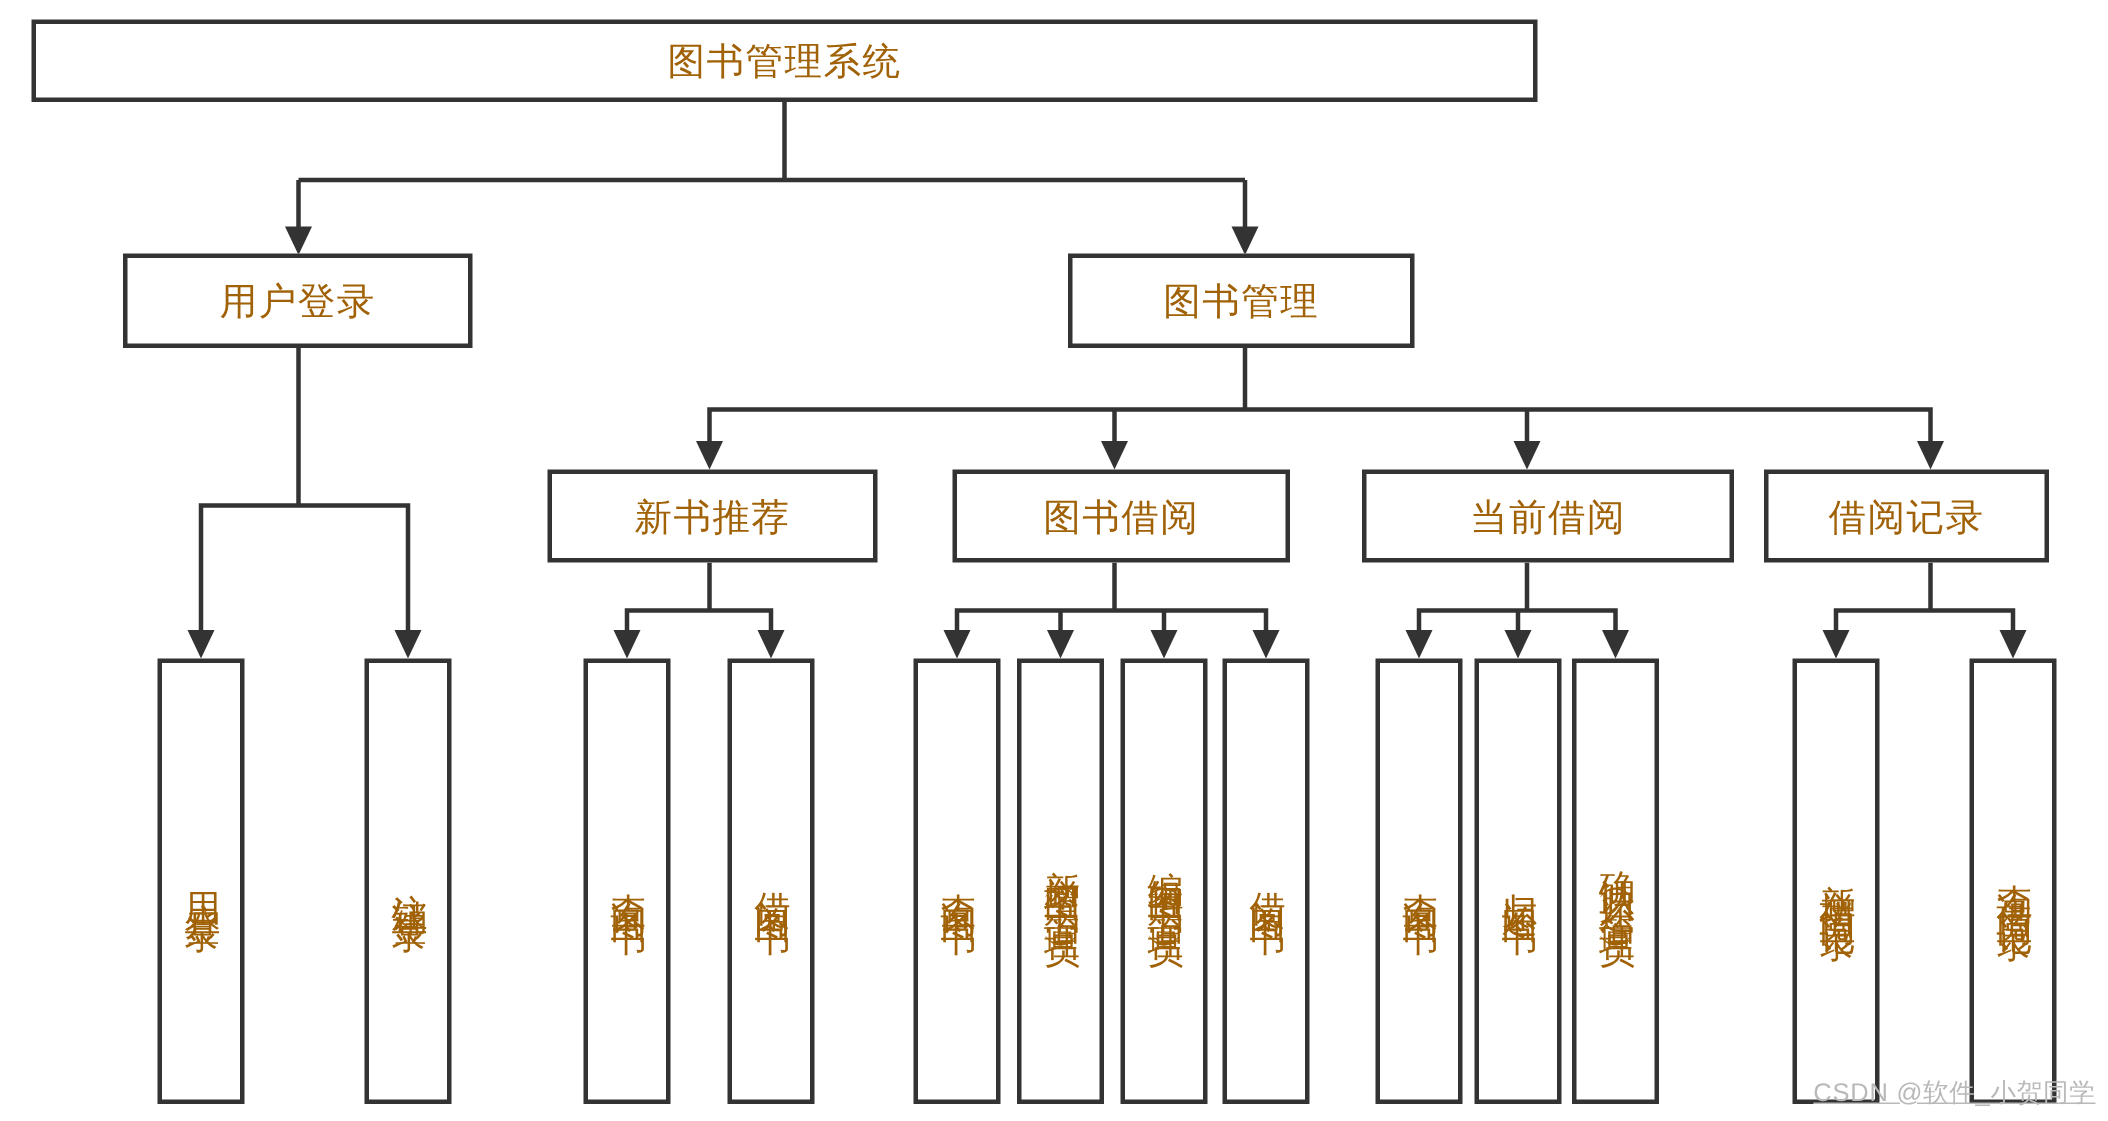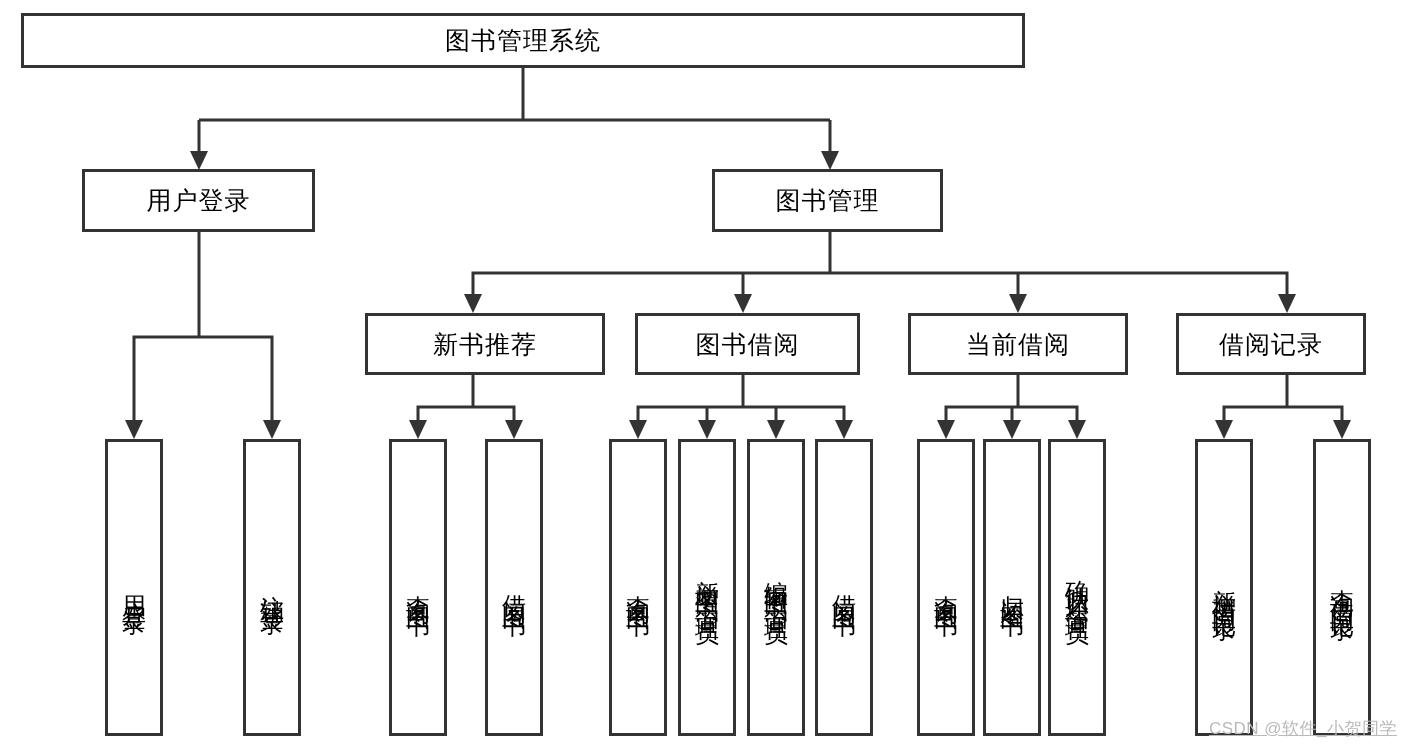--- a/index.html
+++ b/index.html
@@ -18,21 +18,21 @@
     z-index: 1;
   }
   .node {
     position: absolute;
     box-sizing: border-box;
     border: 3px solid #333333;
     background: #ffffff;
     display: flex;
     align-items: center;
     justify-content: center;
-    color: #000000;
+    color: #a16207;
     font-size: 25px;
     letter-spacing: 1px;
     z-index: 2;
     white-space: nowrap;
   }
   .vnode {
     writing-mode: vertical-rl;
     text-orientation: mixed;
     font-size: 24px;
     letter-spacing: 6px;
@@ -95,23 +95,23 @@
       <polygon points="1068,420 1086,420 1077,439" fill="#333333"></polygon>
       <polygon points="1215,420 1233,420 1224,439" fill="#333333"></polygon>
       <polygon points="1333,420 1351,420 1342,439" fill="#333333"></polygon>
     </svg>
 
   <div class="node" style="left:21px; top:13px; width:1004px; height:55px;">图书管理系统</div>
 
   <div class="node" style="left:82px; top:169px; width:233px; height:63px;">用户登录</div>
   <div class="node" style="left:712px; top:169px; width:231px; height:63px;">图书管理</div>
 
-  <div class="node" style="left:365px; top:313px; width:240px; height:62px;">新书推荐</div>
+  <div class="node" style="left:365px; top:313px; width:220px; height:62px;">新书推荐</div>
   <div class="node" style="left:635px; top:313px; width:225px; height:62px;">图书借阅</div>
-  <div class="node" style="left:908px; top:313px; width:220px; height:62px;">当前借阅</div>
+  <div class="node" style="left:908px; top:313px; width:248px; height:62px;">当前借阅</div>
   <div class="node" style="left:1176px; top:313px; width:190px; height:62px;">借阅记录</div>
 
   <div class="node vnode" style="left:105px; top:439px; width:58px; height:297px;">用户登录</div>
   <div class="node vnode" style="left:243px; top:439px; width:58px; height:297px;">注销登录</div>
 
   <div class="node vnode" style="left:389px; top:439px; width:58px; height:297px;">查询图书</div>
   <div class="node vnode" style="left:485px; top:439px; width:58px; height:297px;">借阅图书</div>
 
   <div class="node vnode" style="left:609px; top:439px; width:58px; height:297px;">查询图书</div>
   <div class="node vnode" style="left:678px; top:439px; width:58px; height:297px;">新增图书（管理员）</div>

